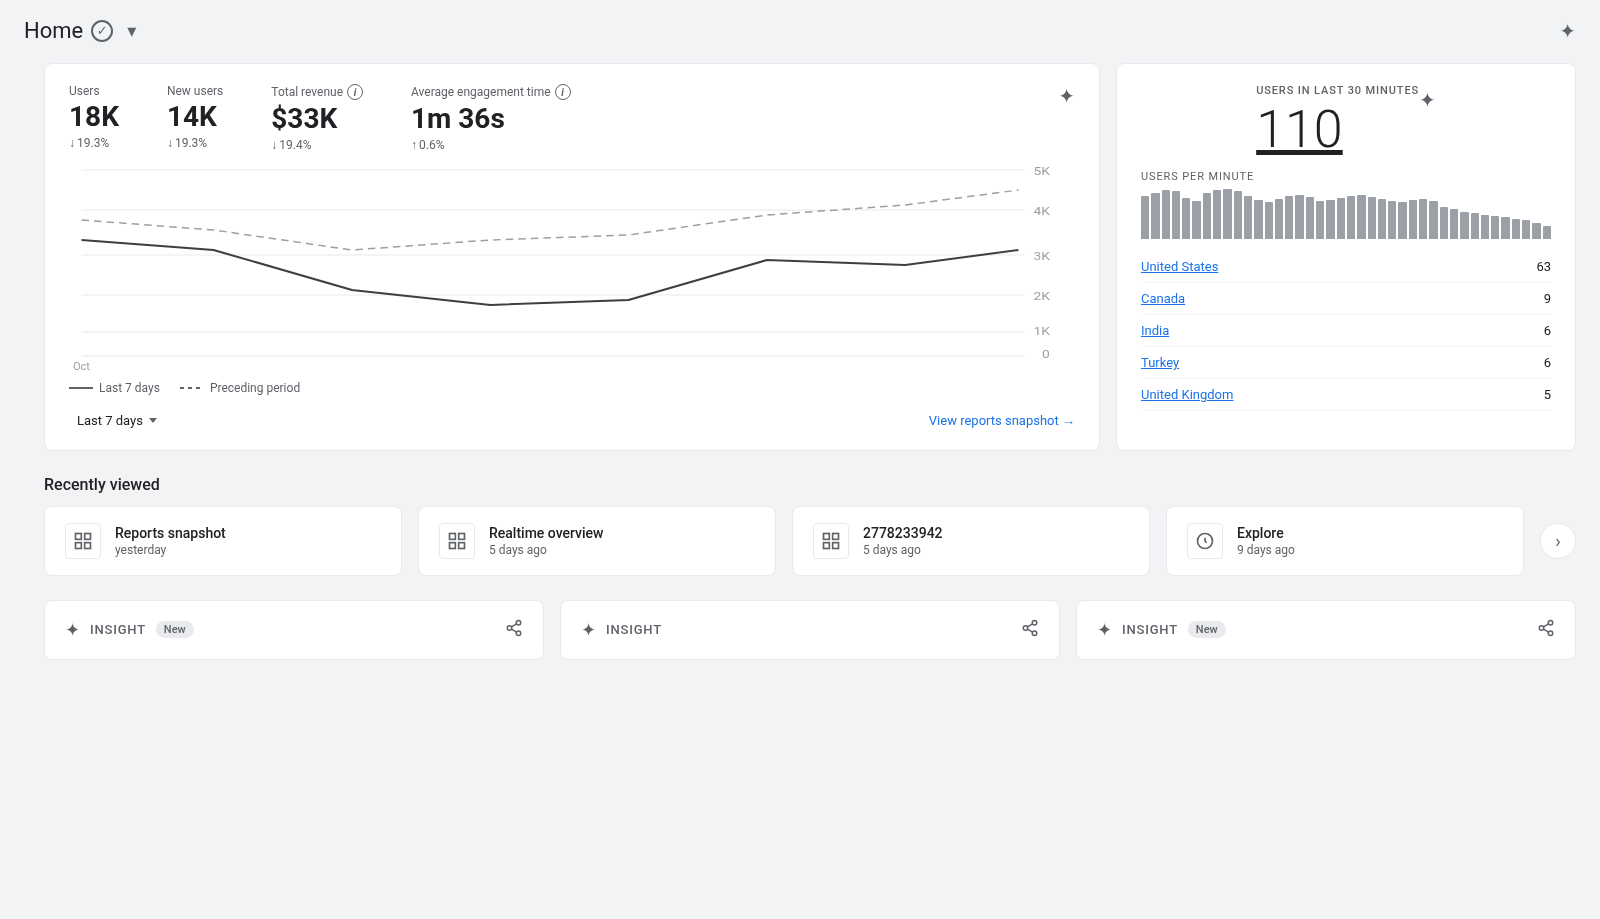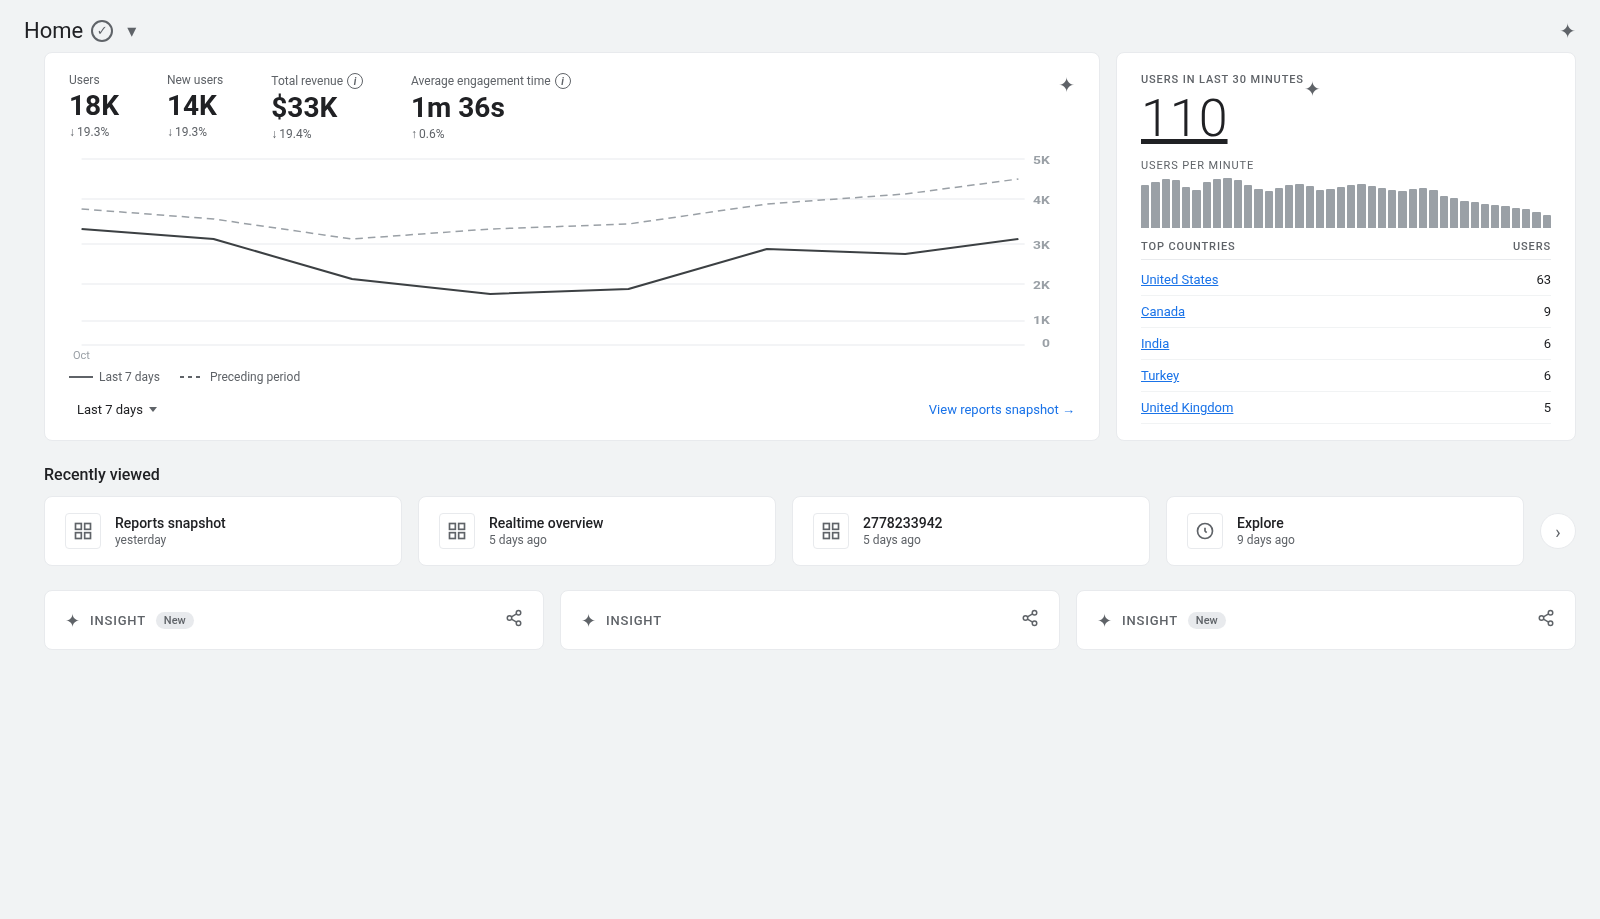--- a/index.html
+++ b/index.html
@@ -10,21 +10,21 @@
       font-size: 14px;
       min-height: 919px;
       width: 1600px;
     }
 
     
     .header {
       display: flex;
       align-items: center;
       justify-content: space-between;
-      padding: 16px 24px 7px 24px;
+      padding: 16px 24px 18px 24px;
       background: #f1f3f4;
     }
     .header-left {
       display: flex;
       align-items: center;
       gap: 8px;
     }
     .header-title {
       font-size: 22px;
       font-weight: 400;
@@ -110,21 +110,20 @@
       cursor: pointer;
       color: #5f6368;
       font-size: 20px;
     }
 
     
     .chart-container {
       position: relative;
       height: 200px;
       margin: 8px 0;
-      font-weight: bold;
     }
     .chart-svg {
       width: 100%;
       height: 100%;
     }
     .chart-legend {
       display: flex;
       gap: 20px;
       font-size: 12px;
       color: #5f6368;
@@ -175,21 +174,21 @@
     .realtime-card {
       background: #fff;
       border-radius: 8px;
       border: 1px solid #e8eaed;
       width: 460px;
       flex-shrink: 0;
       padding: 20px 24px 16px 24px;
     }
     .realtime-header {
       display: flex;
-      justify-content: flex-start;
+      justify-content: center;
       align-items: flex-start;
     }
     .realtime-label {
       font-size: 11px;
       letter-spacing: 0.08em;
       color: #5f6368;
       text-transform: uppercase;
       font-weight: 500;
     }
     .realtime-value {
@@ -571,24 +570,20 @@
           <div class="bar" style="height: 52.1739%;"></div>
           <div class="bar" style="height: 48.913%;"></div>
           <div class="bar" style="height: 45.6522%;"></div>
           <div class="bar" style="height: 43.4783%;"></div>
           <div class="bar" style="height: 41.3043%;"></div>
           <div class="bar" style="height: 38.0435%;"></div>
           <div class="bar" style="height: 32.6087%;"></div>
           <div class="bar" style="height: 27.1739%;"></div>
         </div>
 
-      <div class="countries-header">
-        <span>TOP COUNTRIES</span>
-        <span>USERS</span>
-      </div>
 
       <div id="countries-list">
           <div class="country-row">
       <span class="country-name">United States</span>
       <span class="country-count">63</span>
     </div>
           <div class="country-row">
       <span class="country-name">Canada</span>
       <span class="country-count">9</span>
     </div>

